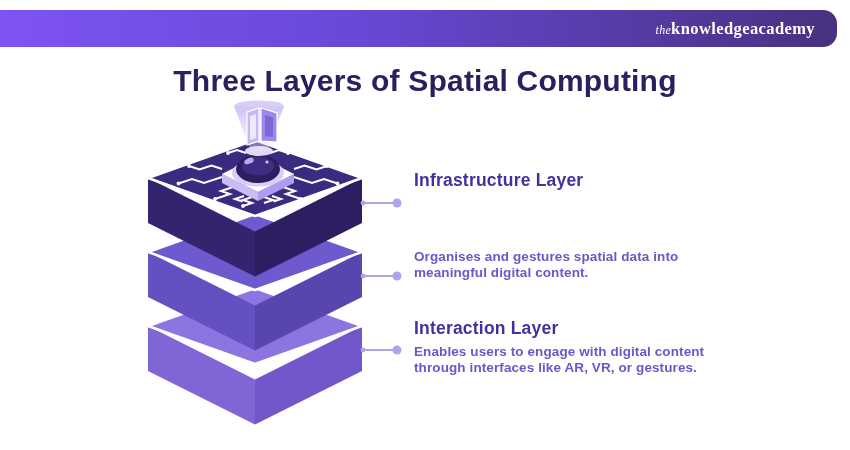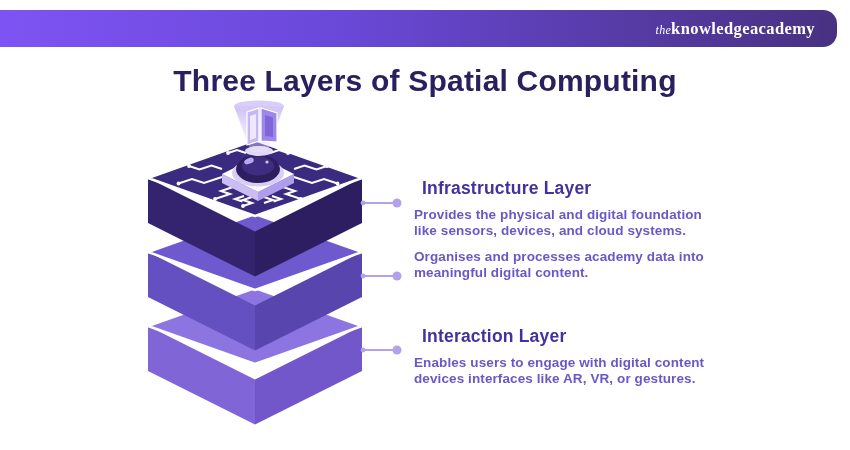--- a/index.html
+++ b/index.html
@@ -24,21 +24,21 @@
     font-size:30px;line-height:30px;font-weight:800;color:#2A2060;letter-spacing:.2px;
   }
   
   .illus{position:absolute;left:120px;top:95px;width:300px;height:330px;}
   
   .block{position:absolute;left:414px;width:340px;}
   .block-1{top:170px;}
   .block-2{top:244px;}
   .block-3{top:318px;}
   .block h2{
-    margin:8px;font-size:17.5px;line-height:21px;font-weight:700;color:#43319F;letter-spacing:.2px;
+    margin:0;font-size:17.5px;line-height:21px;font-weight:700;color:#43319F;letter-spacing:.2px;
   }
   .block p{
     margin:5px 0 0 0;font-size:13.5px;line-height:16px;font-weight:700;color:#6C57C8;letter-spacing:.1px;
   }
 </style>
 </head>
 <body>
 
 <div class="canvas">
 
@@ -137,25 +137,24 @@
       <g>
         <line x1="362" y1="350" x2="394" y2="350" stroke-width="2"></line>
         <circle cx="363" cy="350" r="2.4" stroke="none"></circle>
         <circle cx="397" cy="350" r="4.5" stroke="none"></circle>
       </g>
     </g>
   </svg>
 
   <section class="block block-1">
     <h2>Infrastructure Layer</h2>
-    <p><span>Provides the physical and digital foundation</span><br><span>like sensors, devices, and cloud systems.</span></p>
   </section>
 
   <section class="block block-2">
-    <p><span>Organises and processes academy data into</span><br><span>meaningful digital content.</span></p>
+    <p><span>Organises and gestures spatial data into</span><br><span>meaningful digital content.</span></p>
   </section>
 
   <section class="block block-3">
     <h2>Interaction Layer</h2>
-    <p><span>Enables users to engage with digital content</span><br><span>devices interfaces like AR, VR, or gestures.</span></p>
+    <p><span>Enables users to engage with digital content</span><br><span>through interfaces like AR, VR, or gestures.</span></p>
   </section>
 
 </div>
 
 </body></html>

